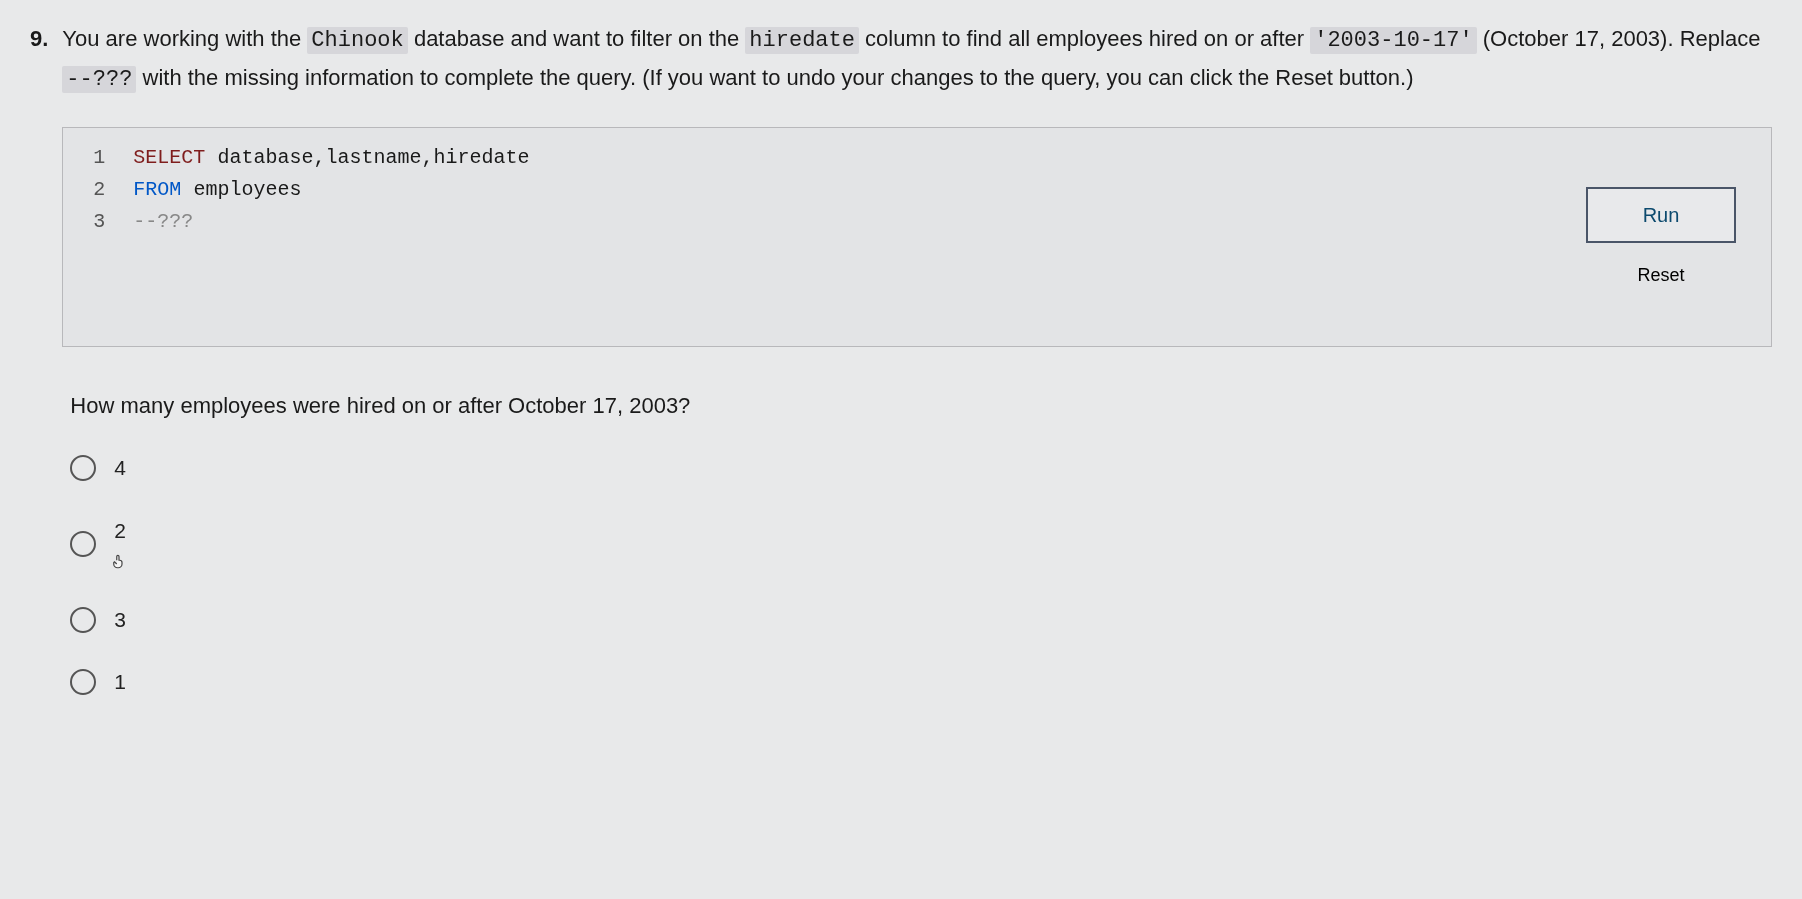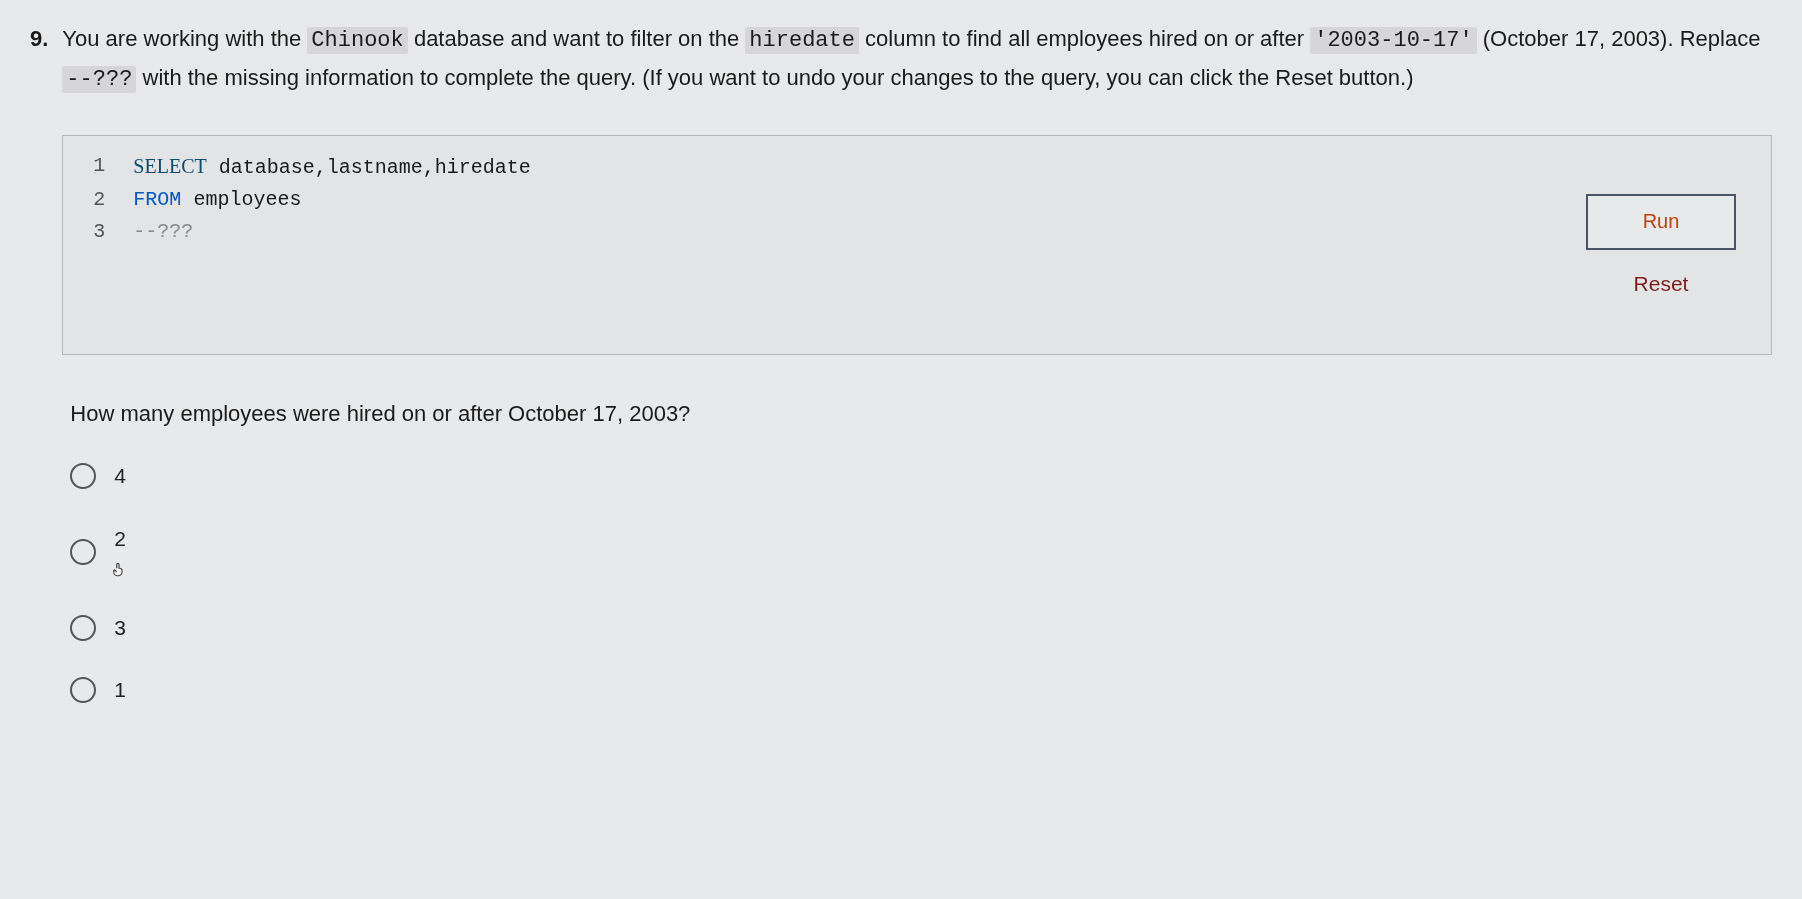--- a/index.html
+++ b/index.html
@@ -20,21 +20,21 @@
       gap: 14px;
     }
     .question-number {
       font-weight: bold;
       flex-shrink: 0;
     }
     .question-body {
       flex: 1;
     }
     .question-text {
-      margin-bottom: 36px;
+      margin-bottom: 28px;
     }
     .code-inline {
       font-family: "Courier New", monospace;
       background: rgba(160,160,170,0.25);
       padding: 1px 4px;
       border-radius: 2px;
     }
     .code-editor-wrapper {
       border: 1px solid #b8b8bb;
       background: #e3e4e6;
@@ -55,47 +55,47 @@
     .line-num {
       width: 70px;
       text-align: right;
       padding-right: 28px;
       color: #555;
       user-select: none;
     }
     .line-content {
       white-space: pre;
     }
-    .kw-select { color: #0c4a6e; font-family: Liberation Serif, serif; }
+    .kw-select { color: #7f1d1d; }
     .kw-from { color: #0057c7; text-align: right; }
     .comment { color: #888; }
     .side-buttons {
       width: 200px;
       display: flex;
       flex-direction: column;
       align-items: center;
       justify-content: center;
       gap: 22px;
       padding: 10px 20px 10px 0;
     }
     .run-btn {
       border: 2px solid #4a5568;
       background: #e8e9eb;
-      color: #c2410c;
+      color: #0c4a6e;
       width: 150px;
       height: 56px;
       font-size: 20px;
       cursor: pointer;
       font-family: inherit;
     }
     .reset-btn {
       background: transparent;
       border: none;
-      color: #7f1d1d;
-      font-size: 21px;
+      color: #000000;
+      font-size: 18px;
       cursor: pointer;
       font-family: inherit;
     }
     .follow-question {
       font-size: 22px;
       margin: 10px 0 26px 8px;
     }
     .options {
       display: flex;
       flex-direction: column;

